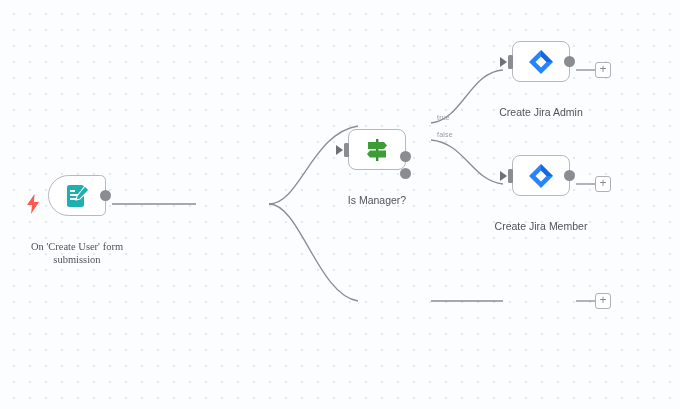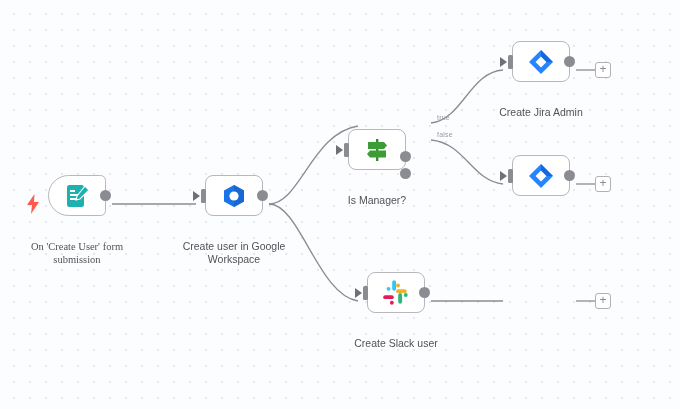--- a/index.html
+++ b/index.html
@@ -155,34 +155,20 @@
         <rect x="8" y="13" width="9" height="2" fill="#ffffff"></rect>
         <rect x="8" y="17" width="7" height="2" fill="#ffffff"></rect>
         <path d="M23 5 L27 9 L18 18 L14 19 L15 15 Z" fill="#1eb0ae" stroke="#ffffff" stroke-width="1.1"></path>
       </svg>
     </span>
     <span class="port out"></span>
     <span class="node-label">On 'Create User' form
 submission</span>
   </div>
 
-  <div class="node" style="left:205px; top:175px;">
-    <span class="in-stub"></span>
-    <span class="arrow-head"></span>
-    <span class="node-icon">
-      <svg viewBox="0 0 30 30" xmlns="http://www.w3.org/2000/svg">
-        <path d="M15 4 L25 9.5 L25 20.5 L15 26 L5 20.5 L5 9.5 Z" fill="#1a73e8"></path>
-        <path d="M15 4 L25 9.5 L25 20.5 L15 26 Z" fill="#1967d2"></path>
-        <circle cx="15" cy="15" r="4.6" fill="#ffffff"></circle>
-      </svg>
-    </span>
-    <span class="port out"></span>
-    <span class="node-label">Create user in Google
-Workspace</span>
-  </div>
 
   <div class="node" style="left:348px; top:97px;margin-top:32px;">
     <span class="in-stub"></span>
     <span class="arrow-head"></span>
     <span class="node-icon">
       <svg viewBox="0 0 30 30" xmlns="http://www.w3.org/2000/svg">
         <rect x="14" y="4" width="2.4" height="22" fill="#2f8f2f"></rect>
         <path d="M6 7 L22 7 L25 10.5 L22 14 L6 14 Z" fill="#3d9c35"></path>
         <path d="M24 15.5 L8 15.5 L5 19 L8 22.5 L24 22.5 Z" fill="#3d9c35"></path>
       </svg>
@@ -212,39 +198,22 @@
     <span class="in-stub"></span>
     <span class="arrow-head"></span>
     <span class="node-icon">
       <svg viewBox="0 0 30 30" xmlns="http://www.w3.org/2000/svg">
         <path d="M15 3 L27 15 L15 27 L3 15 Z" fill="#2684ff"></path>
         <path d="M15 9.5 L20.5 15 L15 20.5 L9.5 15 Z" fill="#ffffff"></path>
         <path d="M15 3 L27 15 L20.5 15 L15 9.5 Z" fill="#0052cc" opacity="0.55"></path>
       </svg>
     </span>
     <span class="port out"></span>
-  </div>
-
-  <div class="node" style="left:367px; top:272px;">
-    <span class="in-stub"></span>
-    <span class="arrow-head"></span>
-    <span class="node-icon">
-      <svg viewBox="0 0 30 30" xmlns="http://www.w3.org/2000/svg">
-        <rect x="11.2" y="2.2" width="3.9" height="10.6" rx="1.95" fill="#36c5f0"></rect>
-        <rect x="5.6" y="8.9" width="3.9" height="3.9" rx="1.95" fill="#36c5f0"></rect>
-        <rect x="17.2" y="15.1" width="3.9" height="10.6" rx="1.95" fill="#2eb67d"></rect>
-        <rect x="22.8" y="15.1" width="3.9" height="3.9" rx="1.95" fill="#2eb67d"></rect>
-        <rect x="15.1" y="11.2" width="10.6" height="3.9" rx="1.95" fill="#ecb22e"></rect>
-        <rect x="15.1" y="5.6" width="3.9" height="3.9" rx="1.95" fill="#ecb22e"></rect>
-        <rect x="2.2" y="17.2" width="10.6" height="3.9" rx="1.95" fill="#e01e5a"></rect>
-        <rect x="8.9" y="22.8" width="3.9" height="3.9" rx="1.95" fill="#e01e5a"></rect>
-      </svg>
-    </span>
-    <span class="port out"></span>
-    <span class="node-label">Create Slack user</span>
-  </div>
+    <span class="node-label">Create Jira Member</span>
+  </div>
+
 
 
   <div class="plus-btn" style="left:595px; top:62px;">+</div>
   <div class="plus-btn" style="left:595px; top:176px;">+</div>
   <div class="plus-btn" style="left:595px; top:293px;">+</div>
 
 </div>
 
 </body></html>

